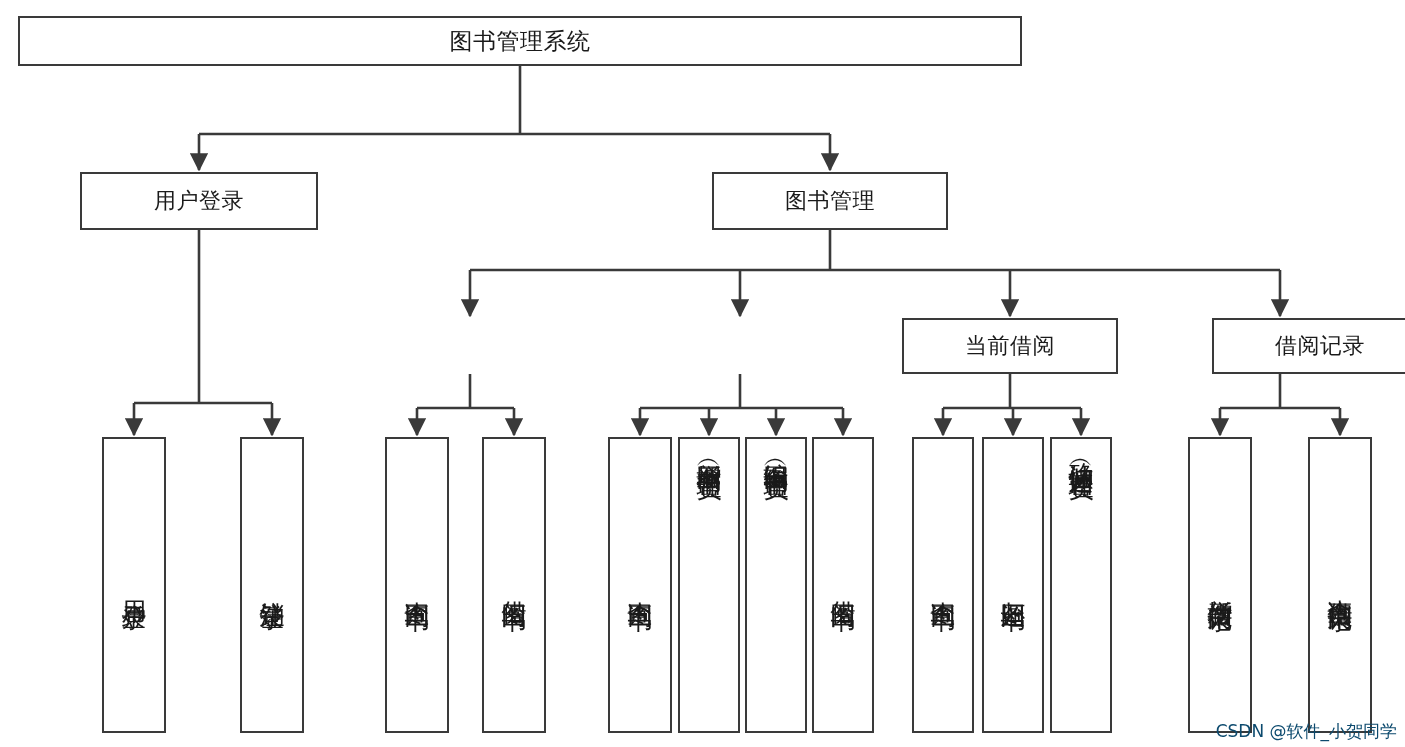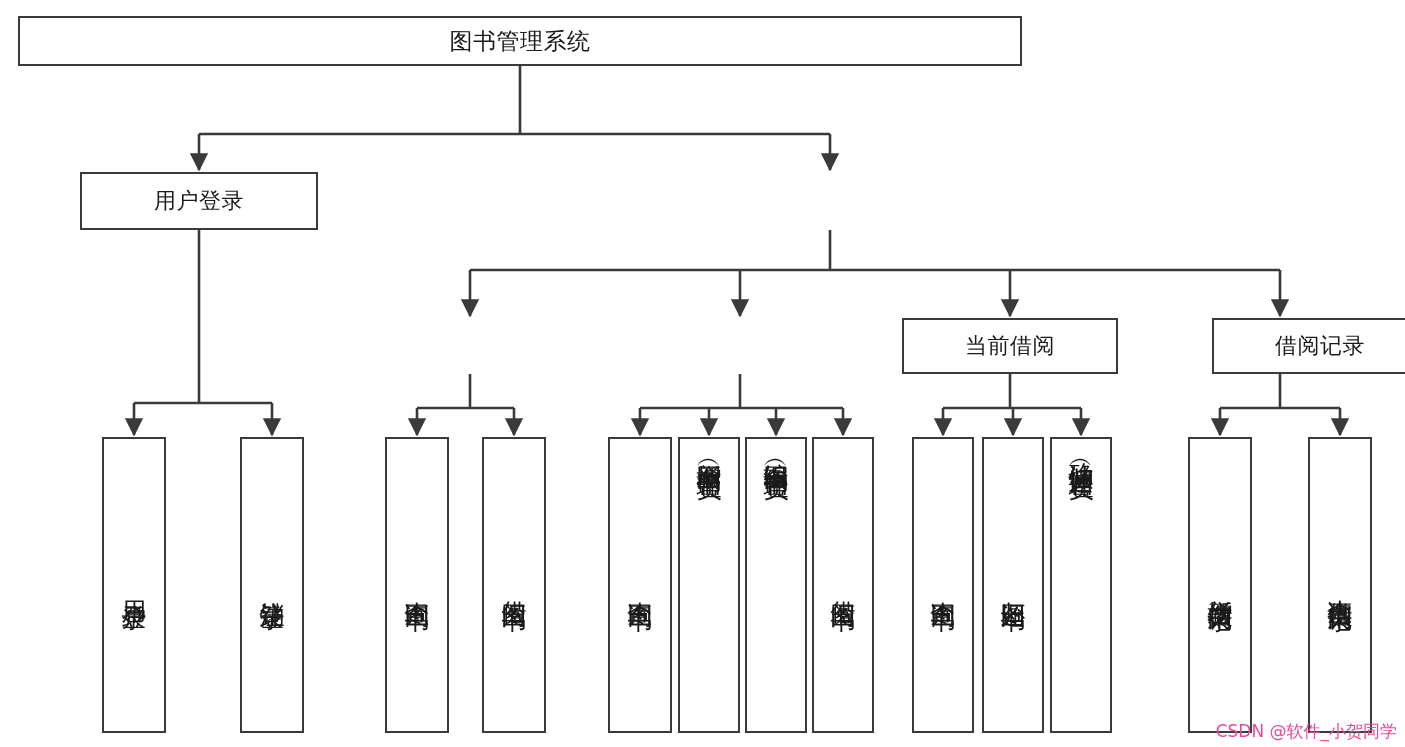--- a/index.html
+++ b/index.html
@@ -71,21 +71,21 @@
     align-items: flex-start;
   }
   .node.vert.top-text .node-label {
     margin-top: 4px;
   }
   #watermark {
     position: absolute;
     right: 8px;
     bottom: 4px;
     font-size: 17px;
-    color: #ec4899;
+    color: #0c4a6e;
     white-space: nowrap;
     font-family: "DejaVu Sans", "Liberation Sans", sans-serif;
   }
 </style>
 </head>
 <body>
 
 <div id="diagram-root">
 
   <svg id="edge-layer" viewBox="0 0 1405 747" width="1405" height="747" aria-hidden="true">
@@ -142,20 +142,23 @@
     </g>
   </svg>
 
   <div class="node horiz root" style="left:18px; top:16px; width:1004px; height:50px;">
     <span class="node-label">图书管理系统</span>
   </div>
 
   <div class="node horiz" style="left:80px; top:172px; width:238px; height:58px;">
     <span class="node-label">用户登录</span>
   </div>
+  <div class="node horiz" style="left:712px; top:172px; width:236px; height:58px;">
+    <span class="node-label">图书管理</span>
+  </div>
 
   <div class="node horiz" style="left:902px; top:318px; width:216px; height:56px;">
     <span class="node-label">当前借阅</span>
   </div>
   <div class="node horiz" style="left:1212px; top:318px; width:216px; height:56px;">
     <span class="node-label">借阅记录</span>
   </div>
 
   <div class="node vert center-text" style="left:102px; top:437px; width:64px; height:296px;">
     <span class="node-label">用户登录</span>

